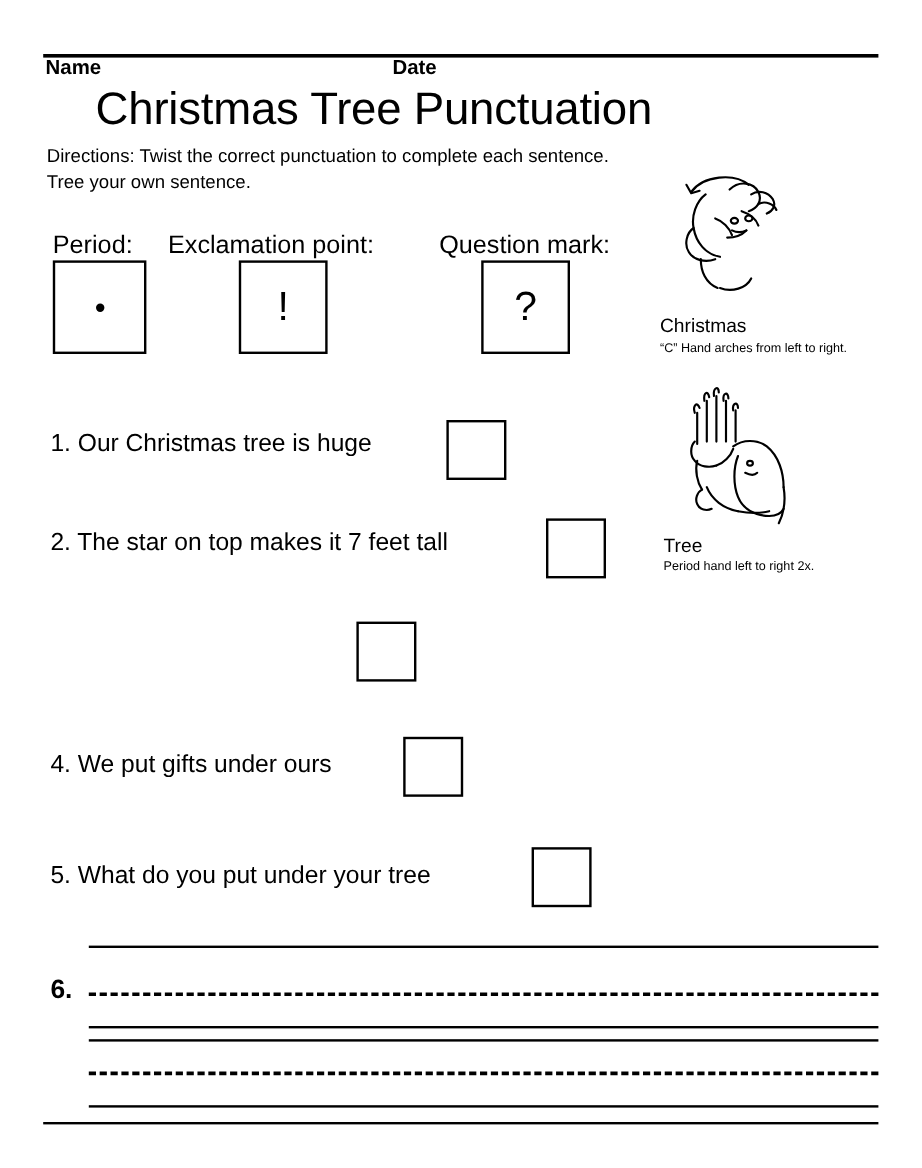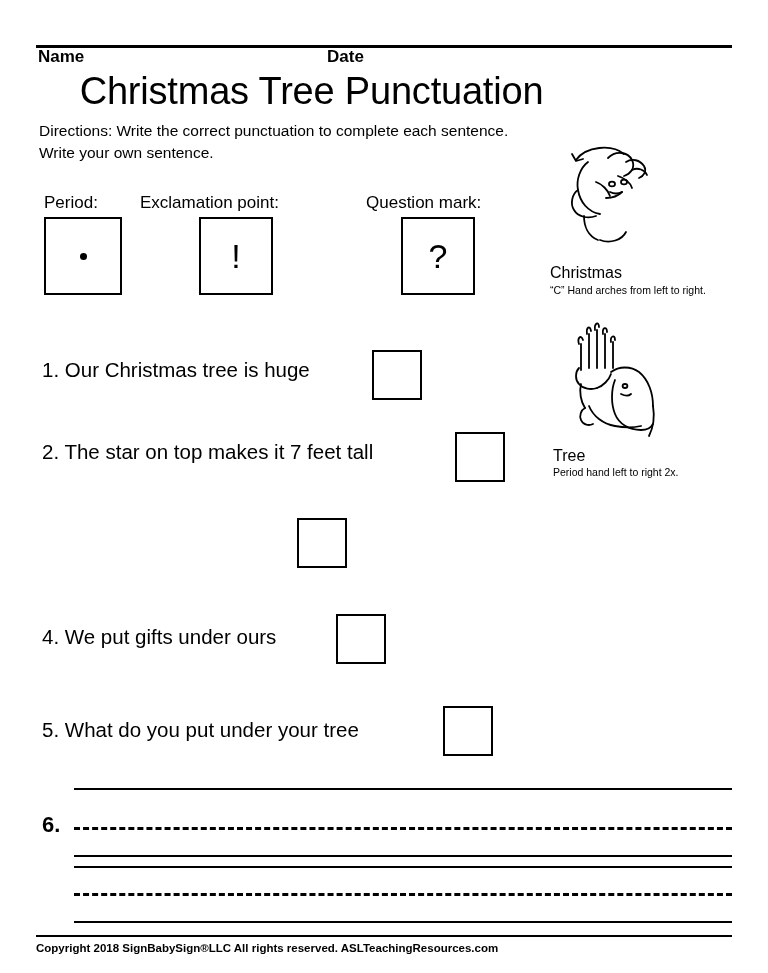--- a/index.html
+++ b/index.html
@@ -59,21 +59,21 @@
     left: 39px;
     top: 120px;
     font-size: 15.5px;
     line-height: 1.45;
     width: 520px;
   }
 
   
   .key-label {
     position: absolute;
-    font-size: 17px;
+    font-size: 21px;
   }
   .key-box {
     position: absolute;
     border: 2px solid #000;
     background: #fff;
     display: flex;
     align-items: center;
     justify-content: center;
     font-size: 34px;
     line-height: 1;
@@ -180,22 +180,22 @@
 
 <div class="page">
 
   <div class="top-rule"></div>
   <div class="name-label">Name</div>
   <div class="date-label">Date</div>
 
   <div class="title">Christmas Tree Punctuation</div>
 
   <div class="directions">
-    <div>Directions: Write the correct punctuation to complete each sentence.</div>
-    <div>Write your own sentence.</div>
+    <div>Directions: Twist the correct punctuation to complete each sentence.</div>
+    <div>Tree your own sentence.</div>
   </div>
 
   <div class="key-label key-period">Period:</div>
   <div class="key-box box-period">
     <span class="dot"></span>
   </div>
 
   <div class="key-label key-excl">Exclamation point:</div>
   <div class="key-box box-excl">!</div>
 
@@ -261,15 +261,14 @@
       <path d="M70 116 c10 2 18 2 26 0"></path>
       <path d="M40 98 c-4 2 -6 8 -4 12 c2 5 8 6 12 4"></path>
       <ellipse cx="80" cy="76" rx="2.4" ry="2"></ellipse>
       <path d="M76 84 c4 2 8 2 10 0"></path>
     </g>
   </svg>
   <div class="illus-title it-title">Tree</div>
   <div class="illus-caption it-caption">Period hand left to right 2x.</div>
 
   <div class="bottom-rule"></div>
-  <div class="footer">Copyright 2018 SignBabySign®LLC All rights reserved.  ASLTeachingResources.com</div>
 
 </div>
 
 </body></html>

